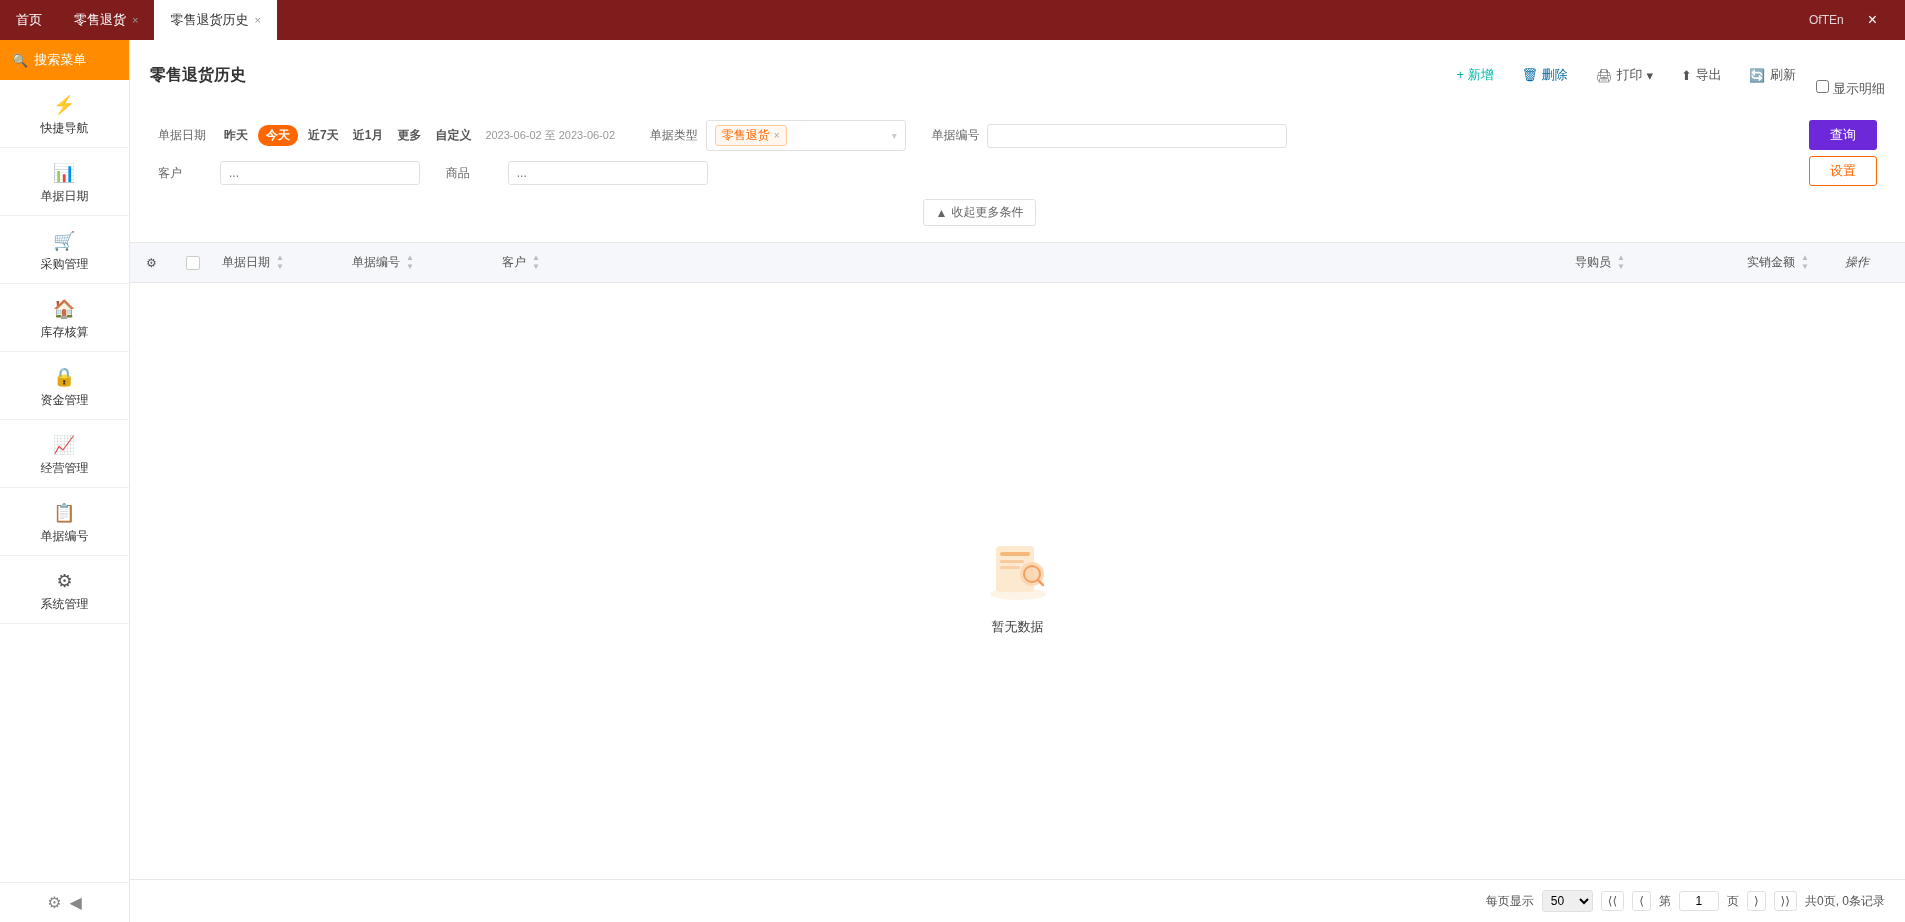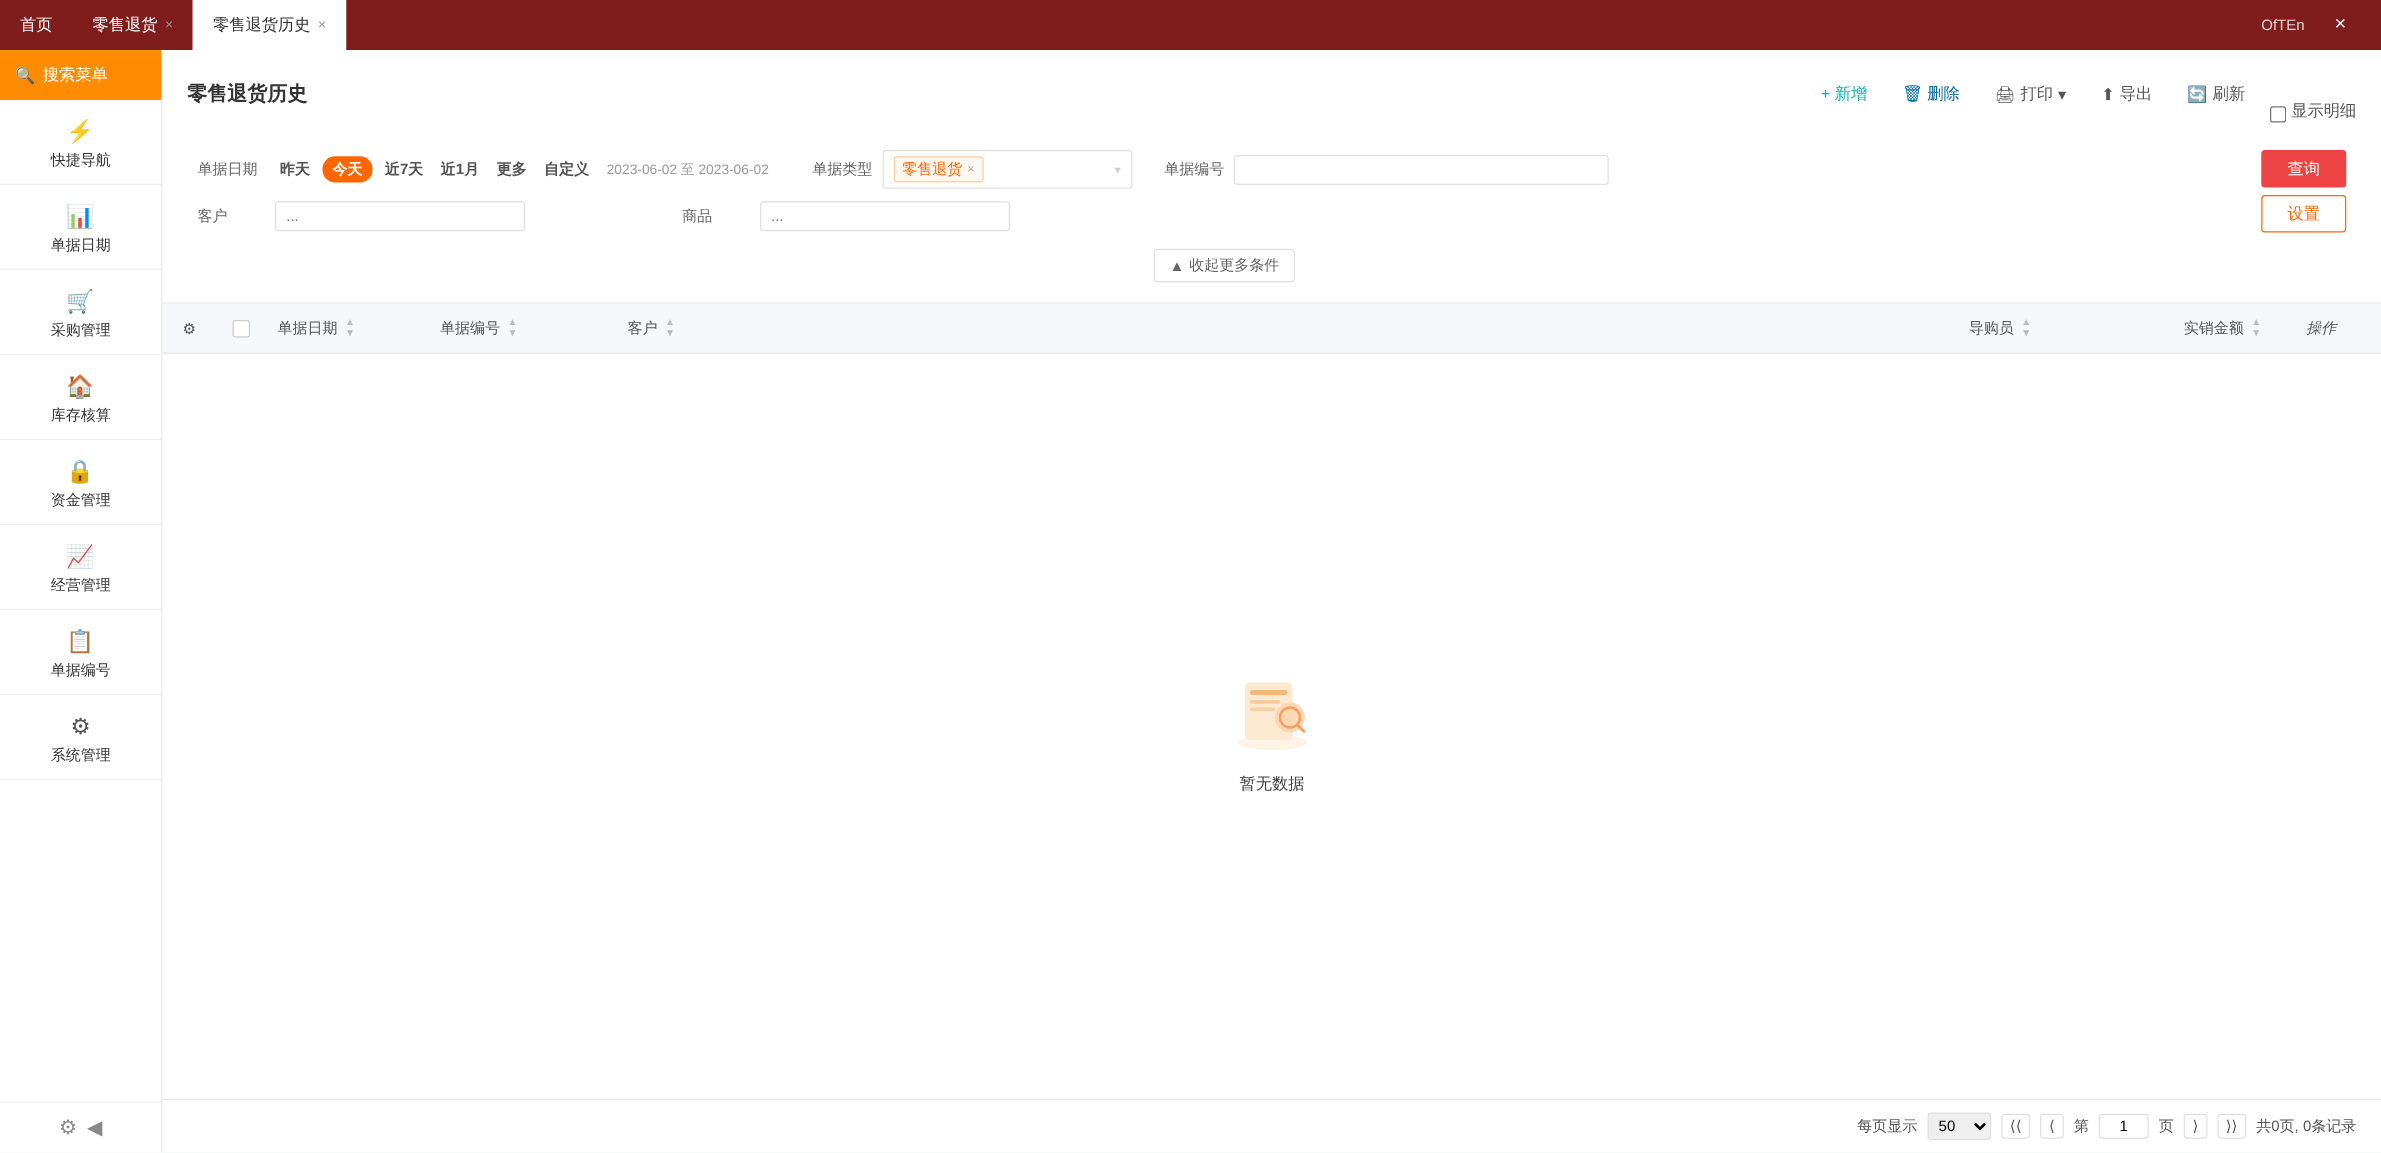--- a/index.html
+++ b/index.html
@@ -153,40 +153,40 @@
       color: #555;
       padding: 4px 8px;
       border-radius: 3px;
     }
     .action-btn.new-btn {
       color: #00b8a9;
       font-weight: 500;
     }
     .action-btn.delete-btn { color: #0369a1; }
     .btn-query {
-      background: #ef4444;
+      background: #6d28d9;
       color: #fff;
       border: none;
       padding: 6px 20px;
       border-radius: 3px;
       cursor: pointer;
       font-size: 13px;
     }
     .btn-setting {
       background: #fff;
       color: #ff6600;
       border: 1px solid #ff6600;
       padding: 5px 20px;
       border-radius: 3px;
       cursor: pointer;
       font-size: 13px;
     }
     .display-detail {
       display: flex;
-      align-items: flex-end;
+      align-items: flex-start;
       gap: 4px;
       font-size: 13px;
       color: #555;
       margin-top: 28px;
     }
 
     
     .filter-area {
       padding: 10px 0 10px 0;
     }
@@ -513,21 +513,21 @@
                 <span style="color:#ccc;font-size:10px;">▾</span>
               </div>
               &nbsp;&nbsp;&nbsp;&nbsp;
               <span class="filter-label" style="min-width:60px;">单据编号</span>
               <input class="filter-input" type="text" style="min-width: 300px;">
             </div>
             <div class="filter-row">
               <span class="filter-label">客户</span>
               <input class="filter-input" type="text" placeholder="..." style="min-width: 200px;">
               &nbsp;&nbsp;&nbsp;&nbsp;
-              <span class="filter-label" style="margin-left:100px;">商品</span>
+              <span class="filter-label" style="">商品</span>
               <input class="filter-input" type="text" placeholder="..." style="min-width: 200px;">
             </div>
             <div style="display:flex; justify-content:center; padding:4px 0 6px 0;">
               <div class="expand-btn">
                 <span>▲</span>
                 <span>收起更多条件</span>
               </div>
             </div>
           </div>
 

